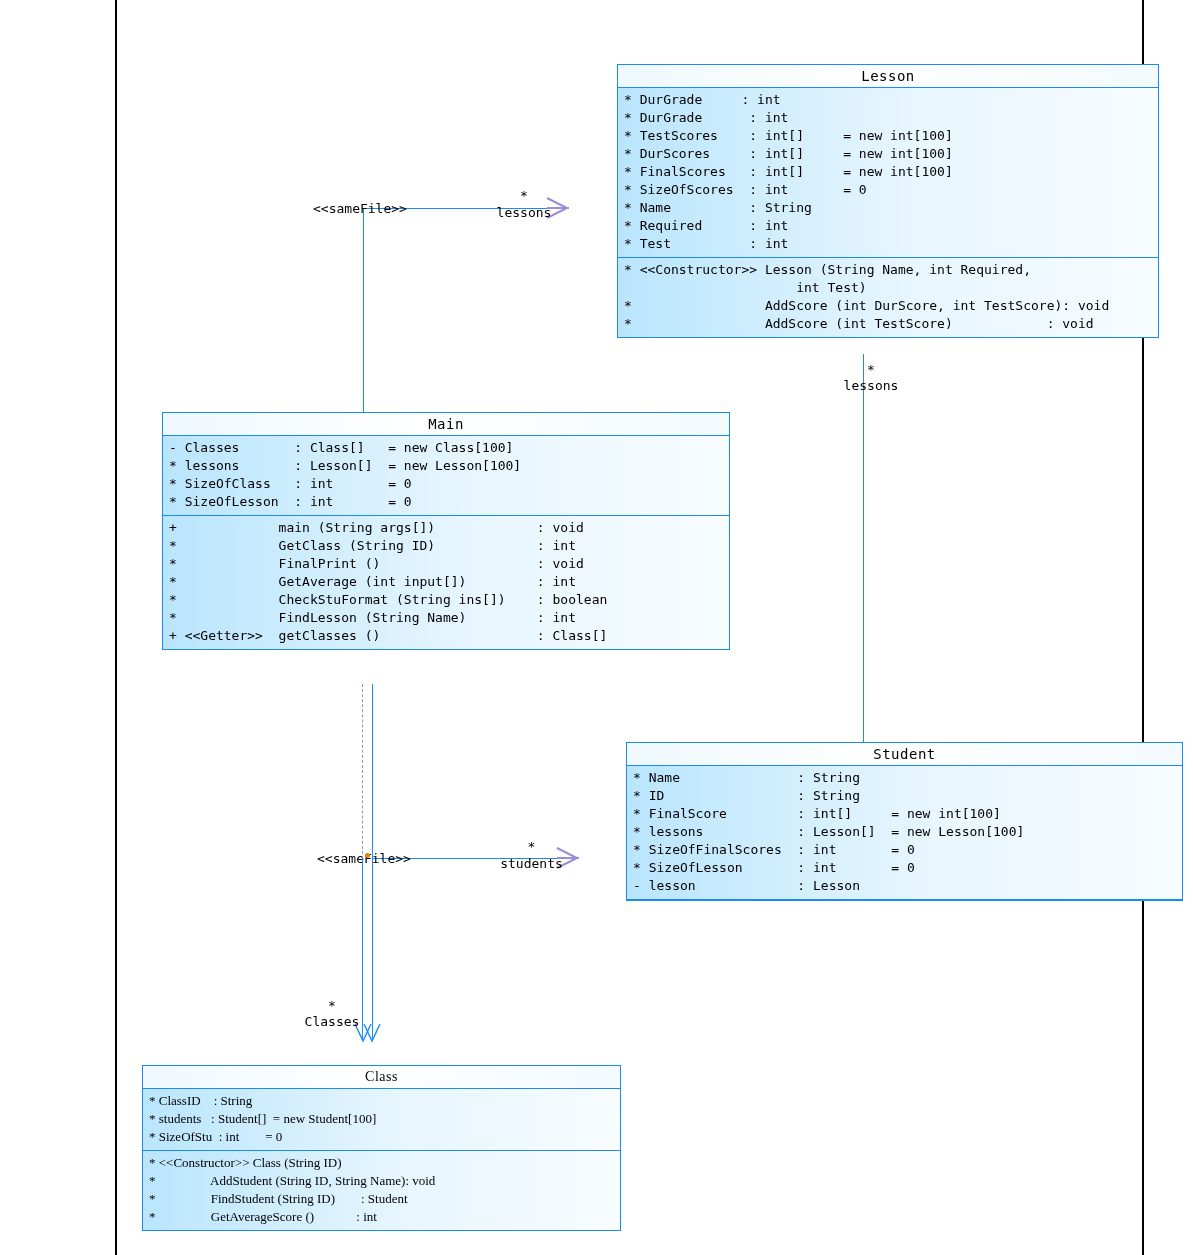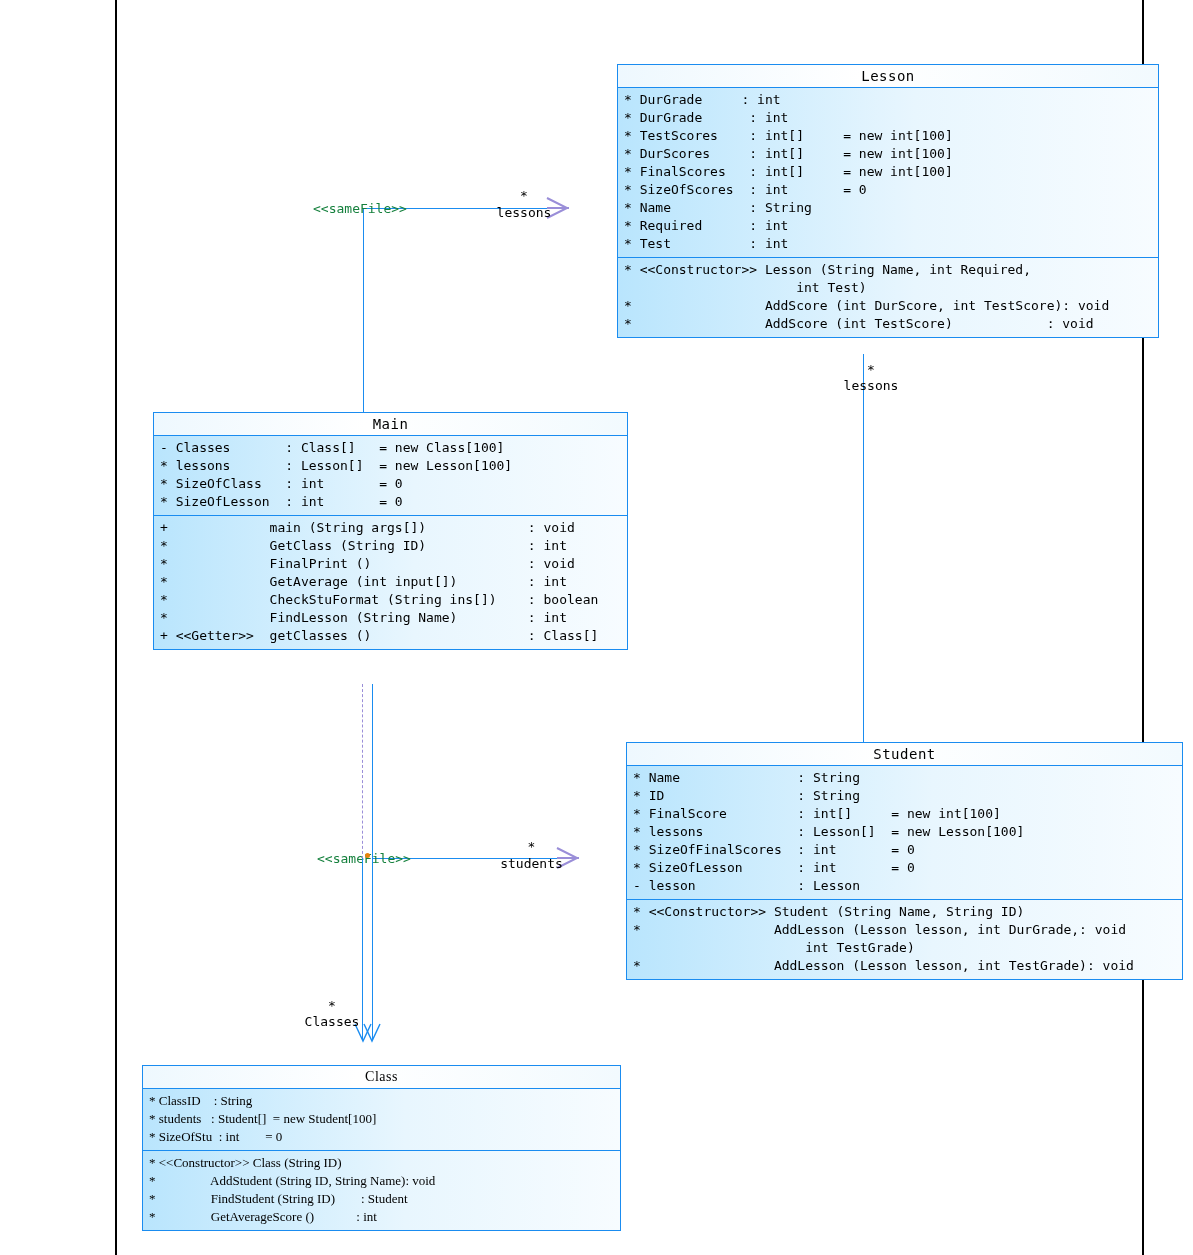--- a/index.html
+++ b/index.html
@@ -84,21 +84,21 @@
     font-size: 13px;
     line-height: 16px;
     color: #000000;
     text-align: center;
   }
   .stereo-label {
     position: absolute;
     white-space: pre;
     font-size: 13px;
     line-height: 16px;
-    color: #15803d;
+    color: #000000;
   }
   .arrow-open { position: absolute; }
   .dot-marker {
     position: absolute;
     width: 5px; height: 5px;
     background: #e8820c;
     border-radius: 50%;
   }
   .sq-marker {
     position: absolute;
@@ -166,21 +166,21 @@
         <div class="row">* Test          : int       </div>
       </div>
     <div class="uml-section methods" id="lesson-methods">
         <div class="row">* &lt;&lt;Constructor&gt;&gt; Lesson (String Name, int Required,  </div>
         <div class="row">                      int Test)                       </div>
         <div class="row">*                 AddScore (int DurScore, int TestScore): void</div>
         <div class="row">*                 AddScore (int TestScore)            : void</div>
       </div>
   </div>
 
-  <div class="uml-box" id="box-main" style="left:119px; top:412px; width:475px;">
+  <div class="uml-box" id="box-main" style="left:128px; top:412px; width:568px;">
     <div class="uml-title">Main</div>
     <div class="uml-section attrs" id="main-attrs">
         <div class="row">- Classes       : Class[]   = new Class[100]</div>
         <div class="row">* lessons       : Lesson[]  = new Lesson[100]</div>
         <div class="row">* SizeOfClass   : int       = 0</div>
         <div class="row">* SizeOfLesson  : int       = 0</div>
       </div>
     <div class="uml-section methods" id="main-methods">
         <div class="row">+             main (String args[])             : void</div>
         <div class="row">*             GetClass (String ID)             : int</div>
@@ -196,26 +196,20 @@
     <div class="uml-title">Student</div>
     <div class="uml-section attrs" id="student-attrs">
         <div class="row">* Name               : String    </div>
         <div class="row">* ID                 : String    </div>
         <div class="row">* FinalScore         : int[]     = new int[100]</div>
         <div class="row">* lessons            : Lesson[]  = new Lesson[100]</div>
         <div class="row">* SizeOfFinalScores  : int       = 0</div>
         <div class="row">* SizeOfLesson       : int       = 0</div>
         <div class="row">- lesson             : Lesson    </div>
       </div>
-    <div class="uml-section methods" id="student-methods">
-        <div class="row">* &lt;&lt;Constructor&gt;&gt; Student (String Name, String ID)      </div>
-        <div class="row">*                 AddLesson (Lesson lesson, int DurGrade,: void</div>
-        <div class="row">                      int TestGrade)                    </div>
-        <div class="row">*                 AddLesson (Lesson lesson, int TestGrade): void</div>
-      </div>
   </div>
 
   <div class="uml-box" id="box-klass" style="left:108px; top:1065px; width:479px;font-family:Liberation Serif, serif;">
     <div class="uml-title">Class</div>
     <div class="uml-section attrs" id="klass-attrs">
         <div class="row">* ClassID    : String     </div>
         <div class="row">* students   : Student[]  = new Student[100]</div>
         <div class="row">* SizeOfStu  : int        = 0</div>
       </div>
     <div class="uml-section methods" id="klass-methods">

